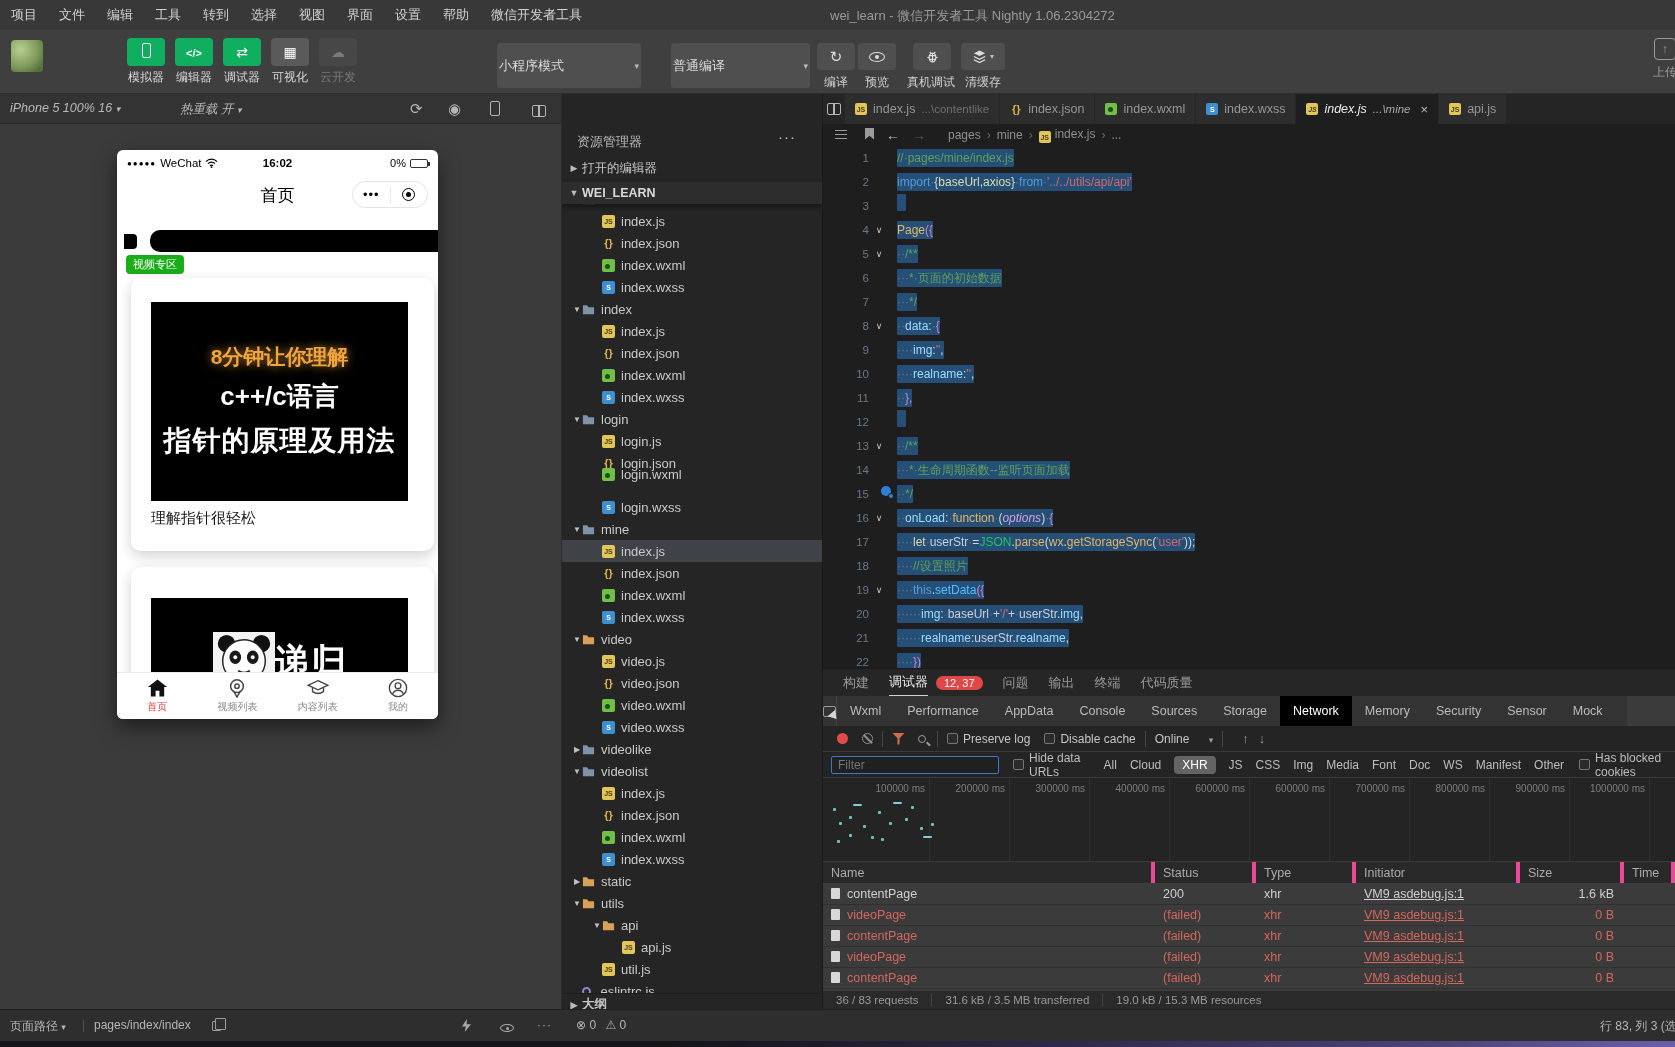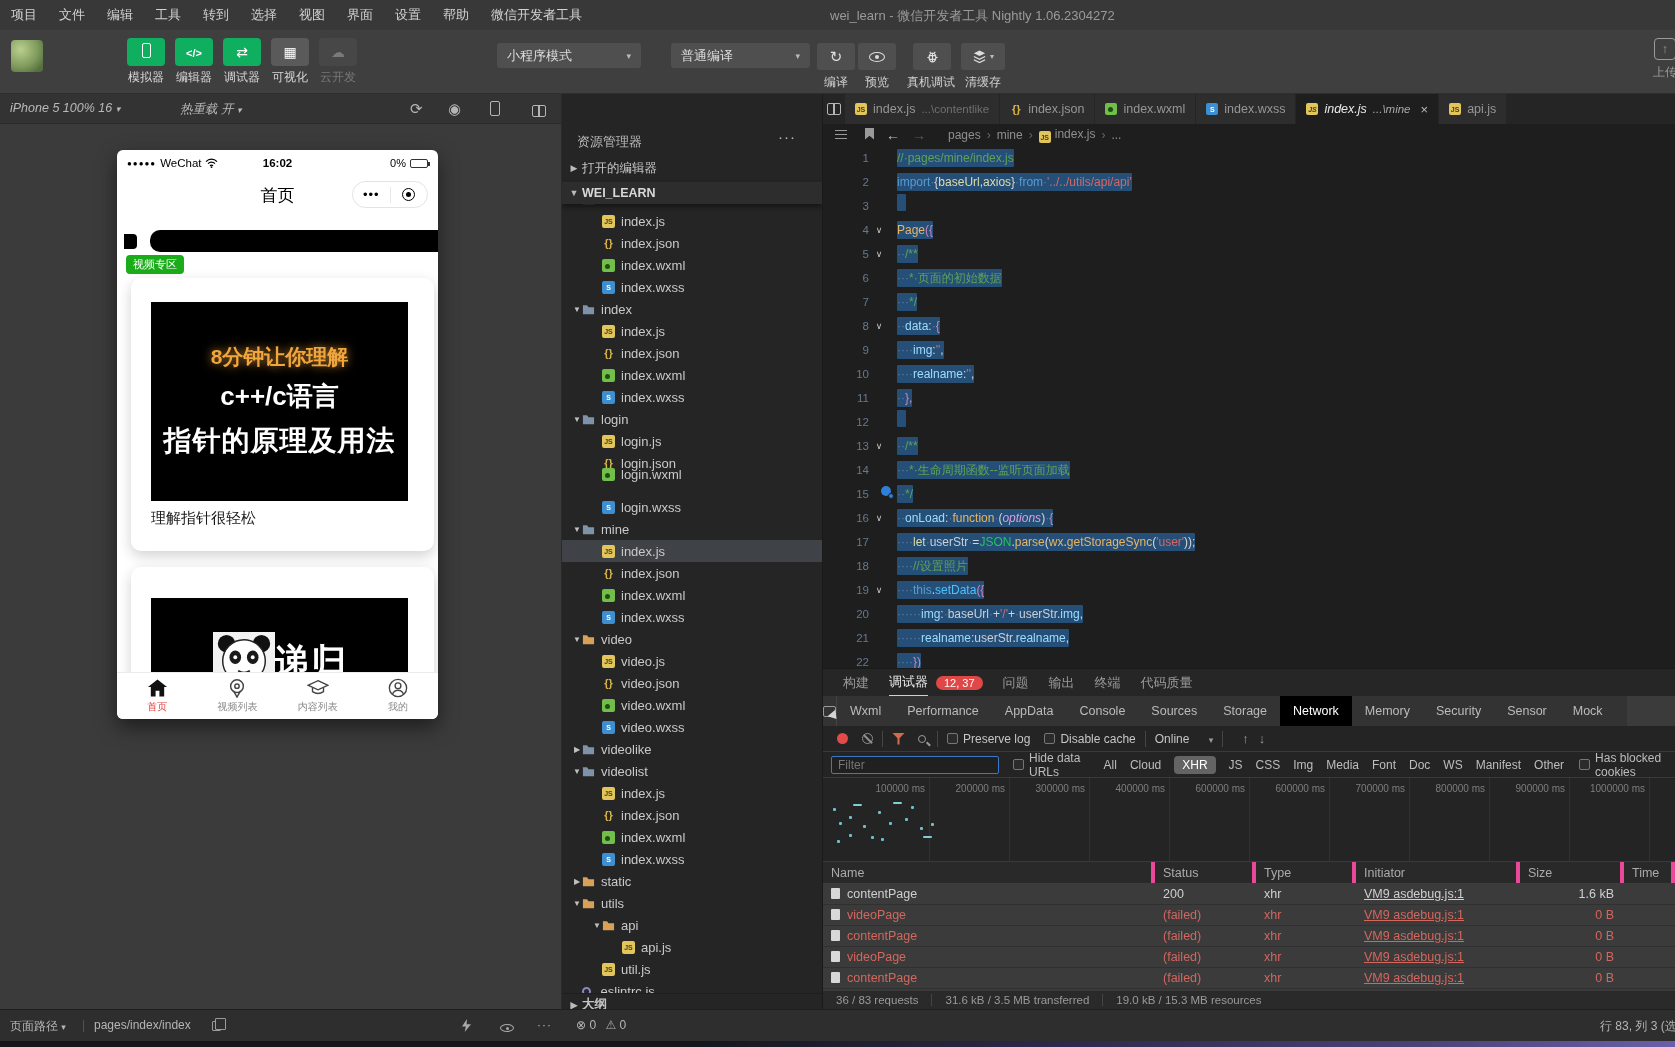--- a/index.html
+++ b/index.html
@@ -15,21 +15,21 @@
   #toolbar{position:absolute;left:0;top:30px;width:1675px;height:64px;background:#3f3f3f;border-bottom:1px solid #2e2e2e;}
   #avatar{position:absolute;left:11px;top:10px;width:32px;height:32px;border-radius:4px;
     background:radial-gradient(circle at 30% 30%,#b9cf8e,#7f9a5c 55%,#55703e 85%),#88a060;}
   .tbtn{position:absolute;top:8px;width:46px;text-align:center;}
   .tbtn .box{width:38px;height:28px;margin:0 auto;border-radius:4px;background:#0faf5f;color:#fff;display:flex;align-items:center;justify-content:center;font-size:13px;}
   .tbtn.gray .box{background:#5a5a5a;}
   .tbtn.dis .box{background:#474747;color:#7a7a7a;}
   .tbtn .lbl{margin-top:3px;font-size:12px;color:#d6d6d6;}
   .tbtn.dis .lbl{color:#777;}
   .ip{display:inline-block;width:9px;height:15px;border:1.5px solid #fff;border-radius:2px;}
-  .dd{position:absolute;top:13px;height:25px;background:#4f4f4f;border-radius:3px;color:#ddd;font-size:13px;display:flex;align-items:center;padding:0 10px;}
+  .dd{position:absolute;top:13px;height:45px;background:#4f4f4f;border-radius:3px;color:#ddd;font-size:13px;display:flex;align-items:center;padding:0 2px;}
   .dd .caret{margin-left:auto;font-size:9px;color:#bbb;}
   .actbox{position:absolute;top:13px;width:38px;height:27px;background:#4f4f4f;border-radius:3px;display:flex;align-items:center;justify-content:center;color:#ddd;font-size:15px;}
   .actlbl{position:absolute;top:44px;font-size:12px;color:#d0d0d0;width:60px;text-align:center;}
   .eye{position:relative;display:inline-block;width:16px;height:10px;border:1.5px solid #ddd;border-radius:50%;}
   .eye:after{content:"";position:absolute;left:50%;top:50%;width:4px;height:4px;margin:-2px 0 0 -2px;border-radius:50%;background:#ddd;}
   #upload{position:absolute;left:1645px;top:8px;width:40px;text-align:center;color:#9a9a9a;}
   #upload .ubox{width:22px;height:22px;margin:0 auto;border:1.5px solid #9a9a9a;border-radius:4px;font-size:13px;line-height:19px;color:#9a9a9a;}
   #upload .lbl{margin-top:4px;font-size:12px;}
 
   

